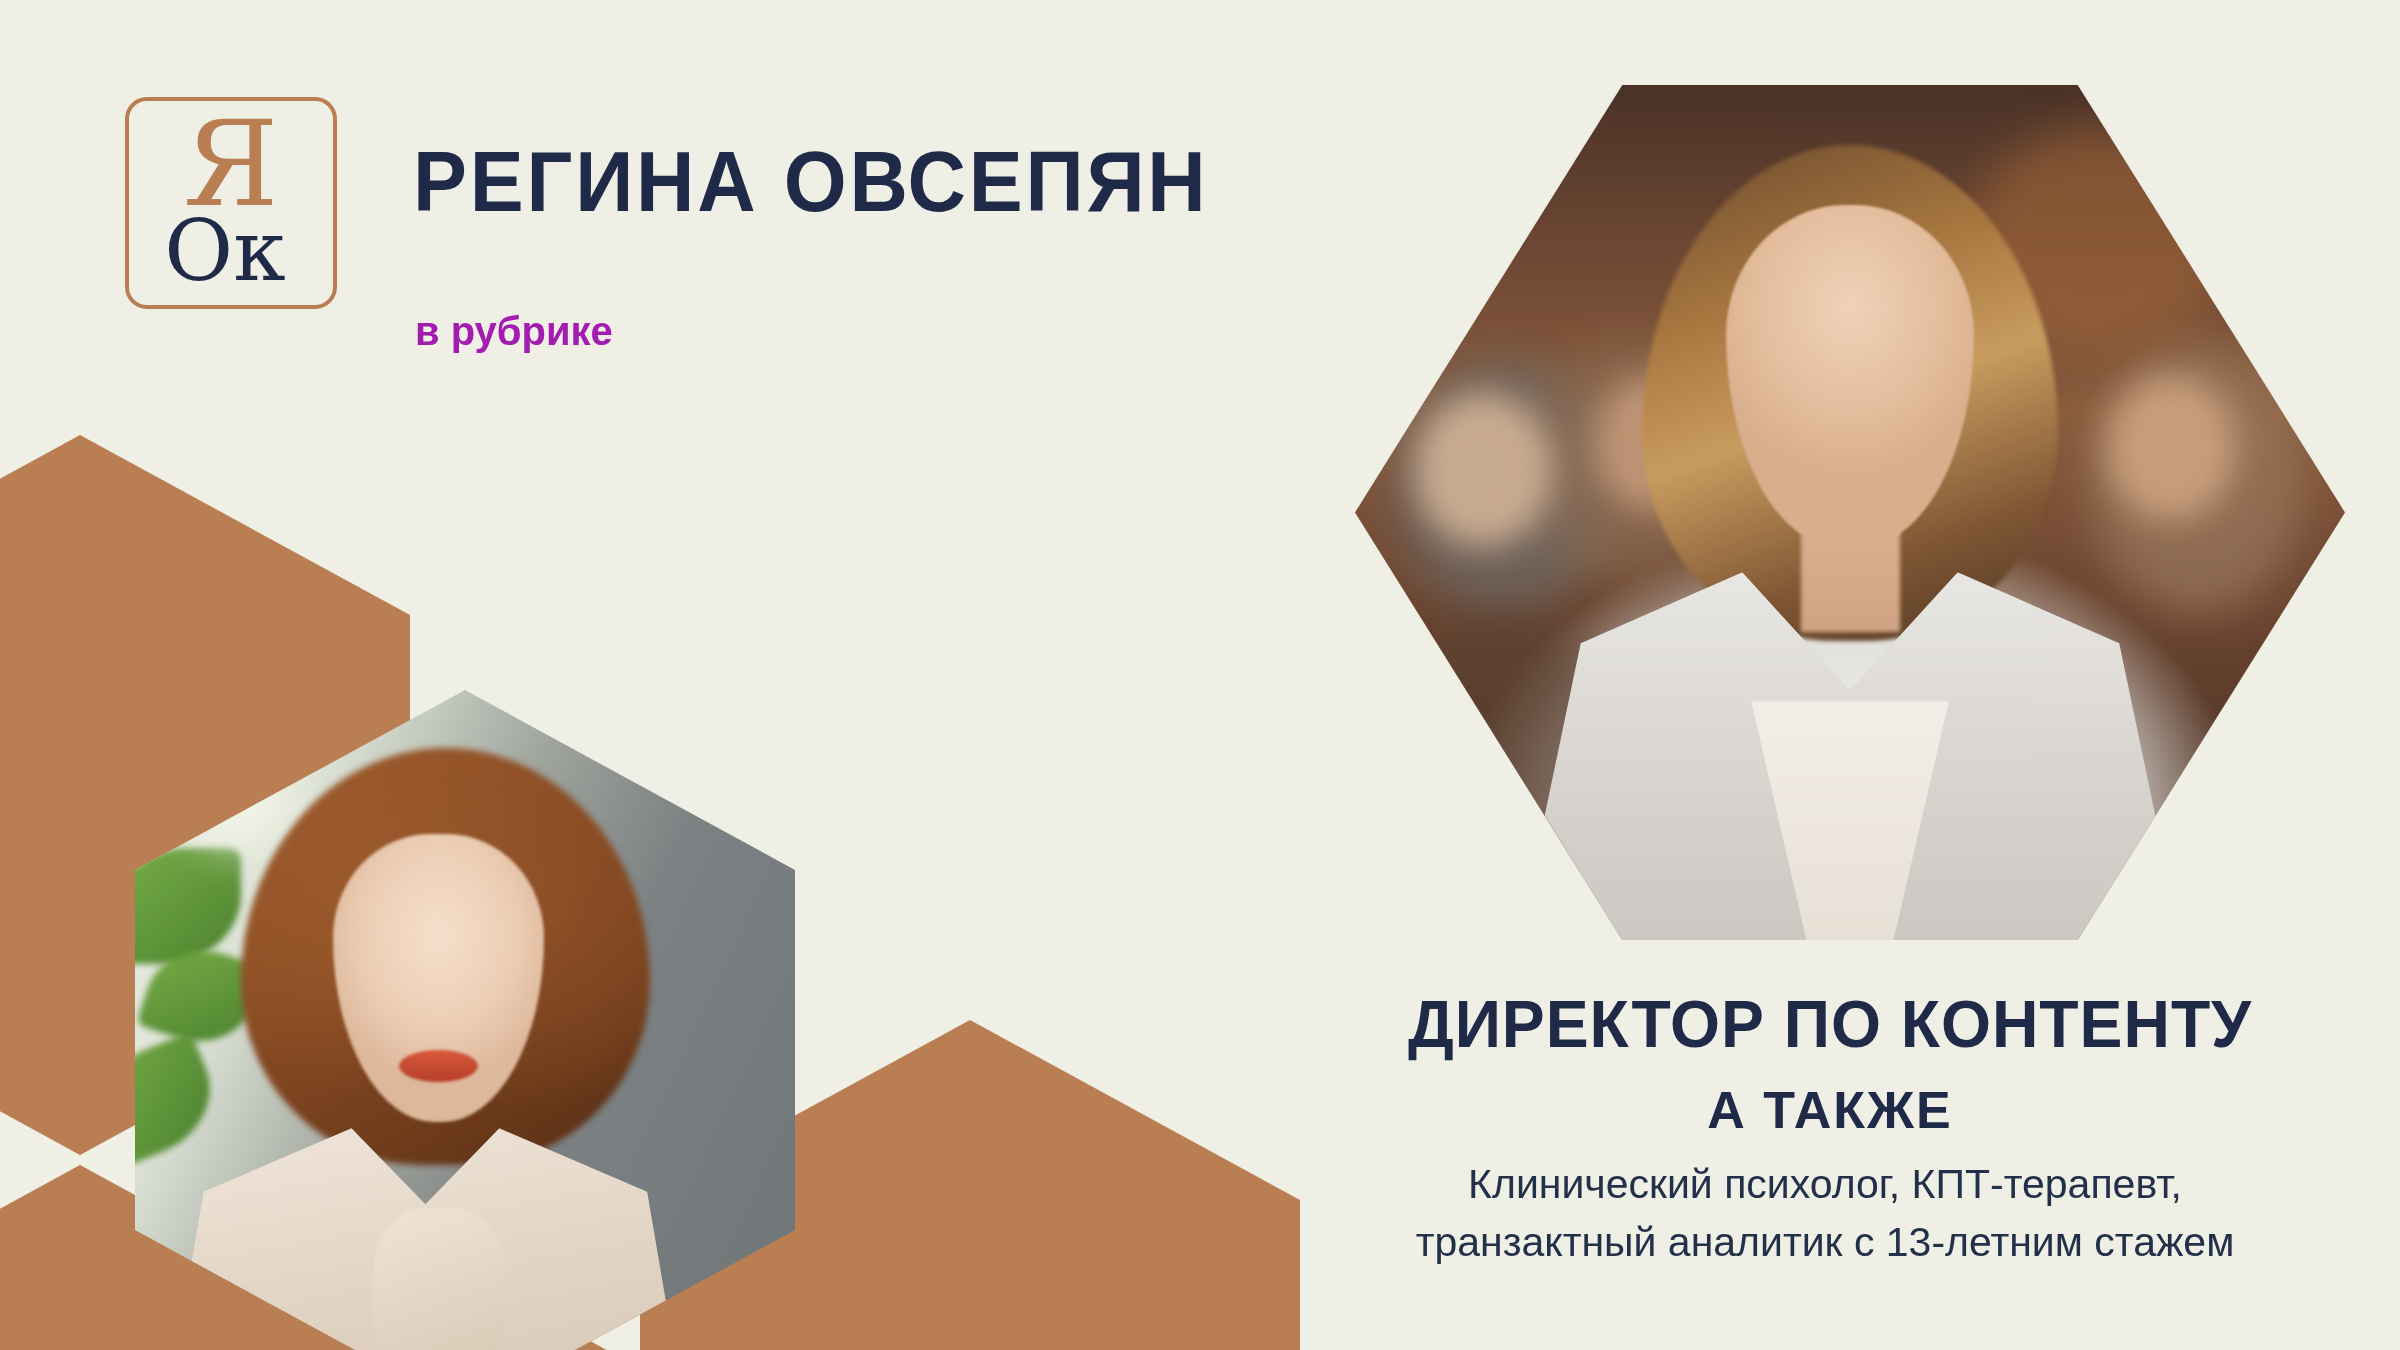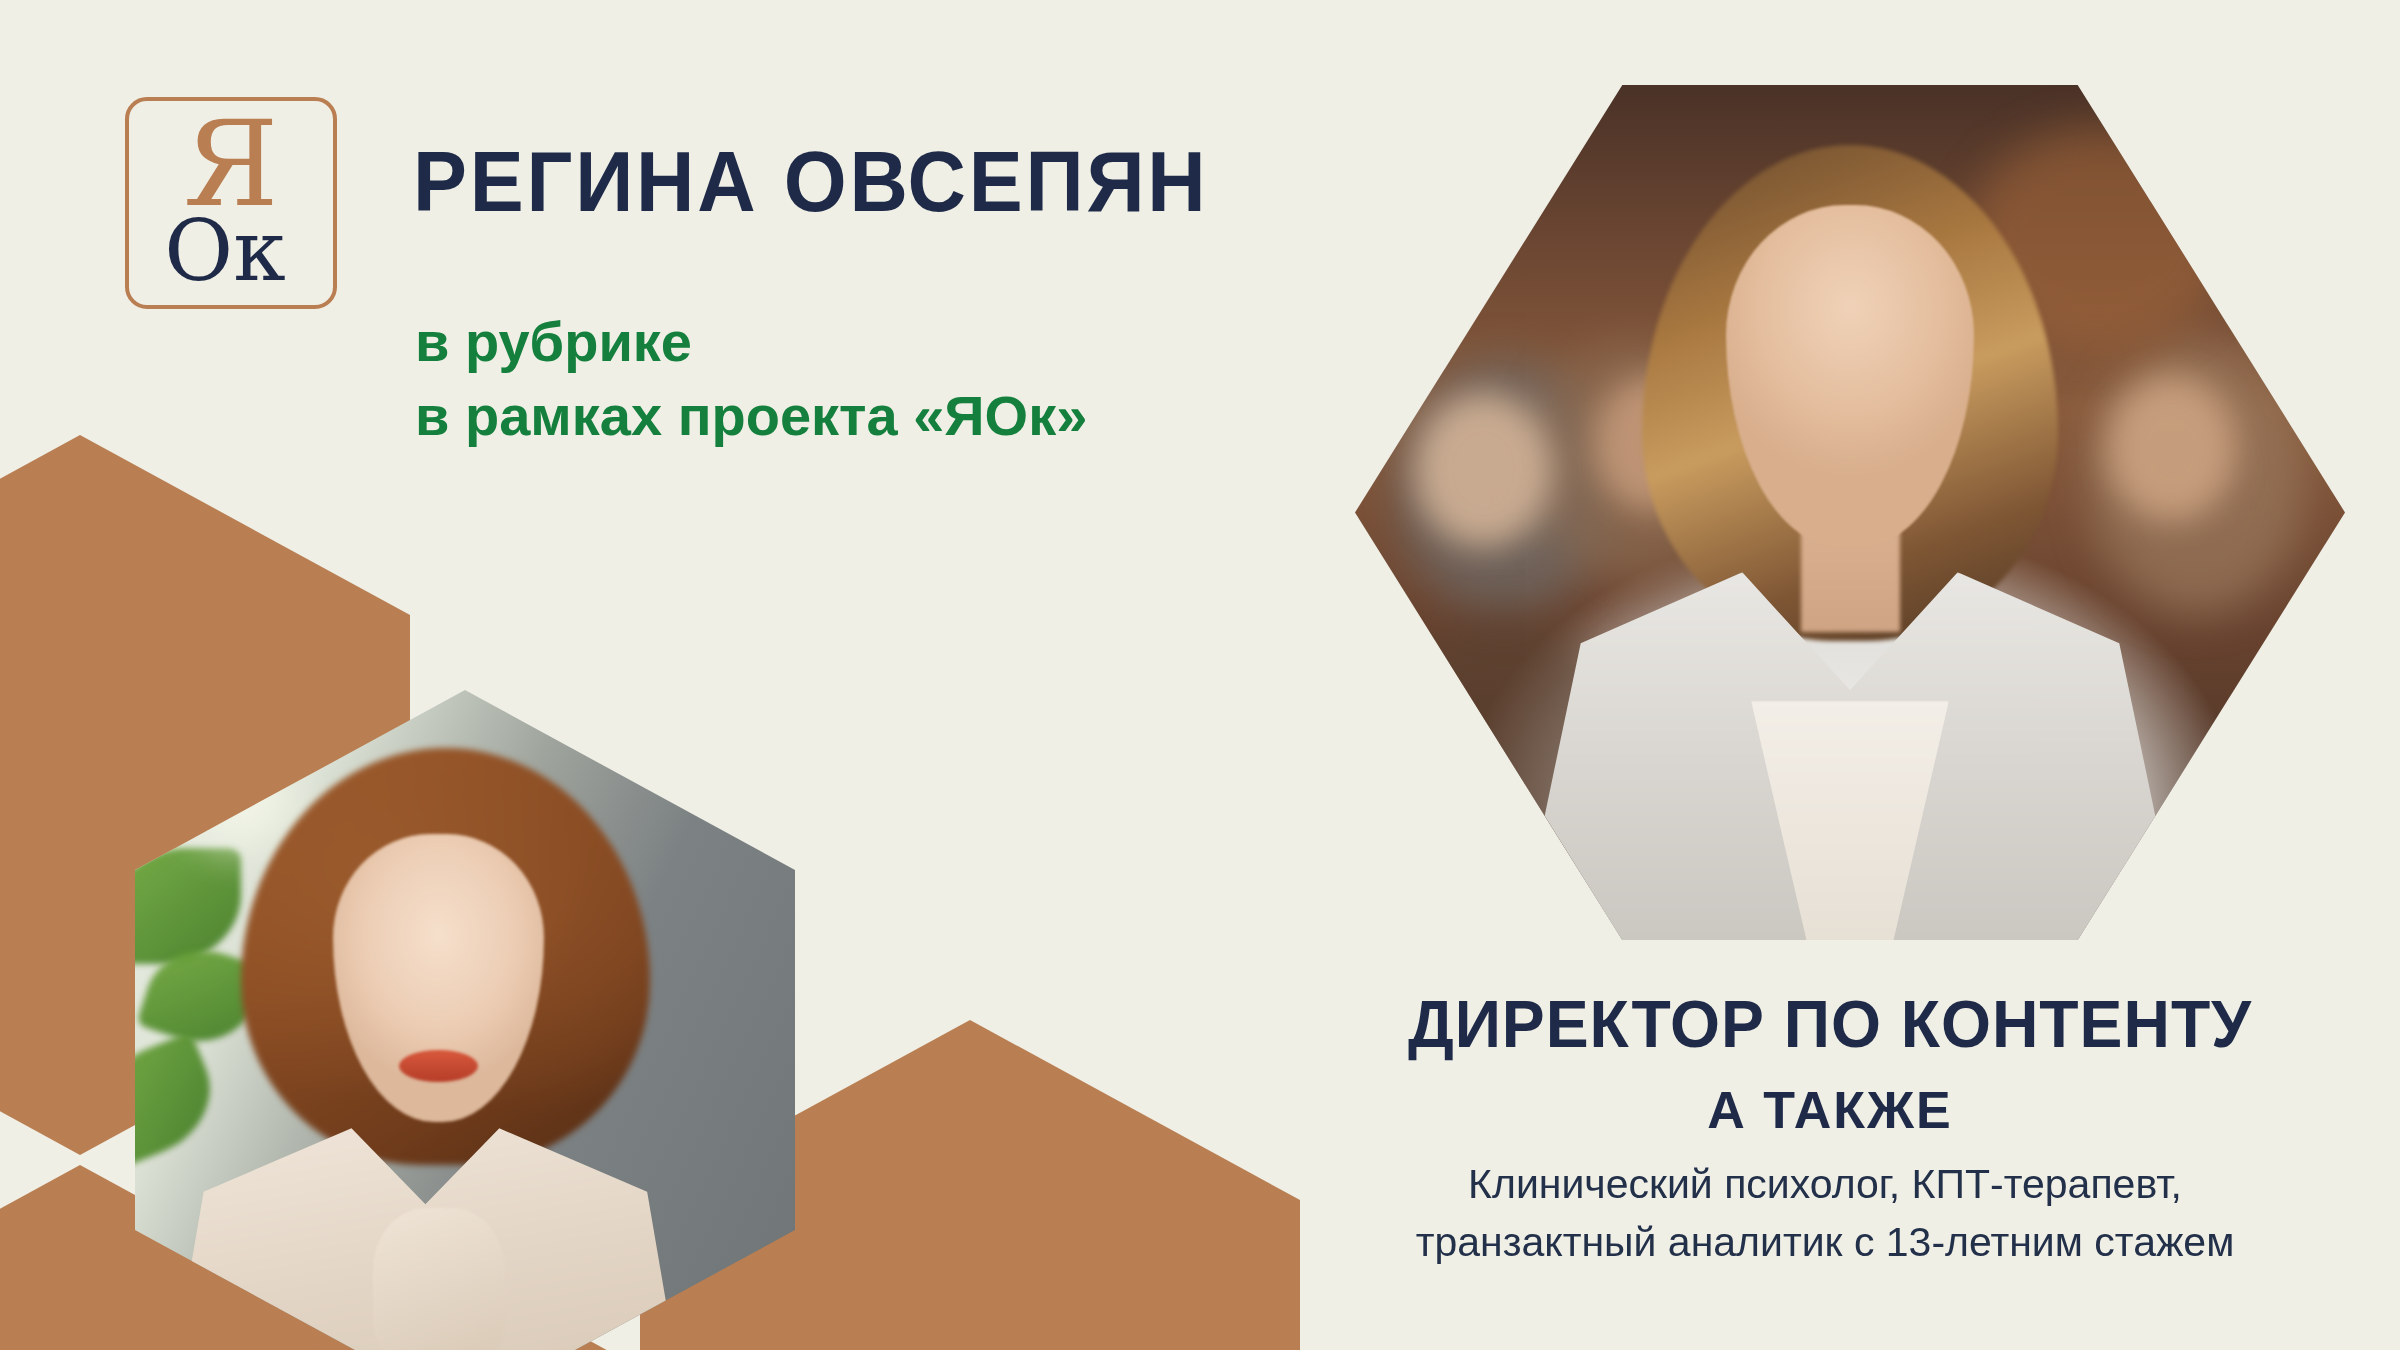--- a/index.html
+++ b/index.html
@@ -190,24 +190,24 @@
     font-weight: 700;
     letter-spacing: 3px;
     color: #1E2A47;
     transform: scaleX(.94);
     transform-origin: left center;
     white-space: nowrap;
   }
   #rubric-block {
     position: absolute;
     left: 415px; top: 305px;
-    font-size: 56px;
+    font-size: 40px;
     line-height: 1.32;
     font-weight: 600;
-    color: #15803d;
+    color: #a21caf;
   }
   #rubric-block div { white-space: nowrap; }
 
   
   #role-title {
     position: absolute;
     left: 1260px; top: 985px; width: 1140px;
     text-align: center;
     font-size: 67px;
     font-weight: 700;
@@ -281,21 +281,20 @@
 
   <div id="logo-box">
     <div id="logo-ya">Я</div>
     <div id="logo-ok">Ок</div>
   </div>
 
   <div id="speaker-name">РЕГИНА ОВСЕПЯН</div>
 
   <div id="rubric-block">
     <div>в рубрике</div>
-    <div>в рамках проекта «ЯОк»</div>
   </div>
 
   <div id="role-title">ДИРЕКТОР ПО КОНТЕНТУ</div>
   <div id="role-also">А ТАКЖЕ</div>
   <div id="role-desc">
     <div>Клинический психолог, КПТ-терапевт,</div>
     <div>транзактный аналитик с 13-летним стажем</div>
   </div>
 
 </div>

